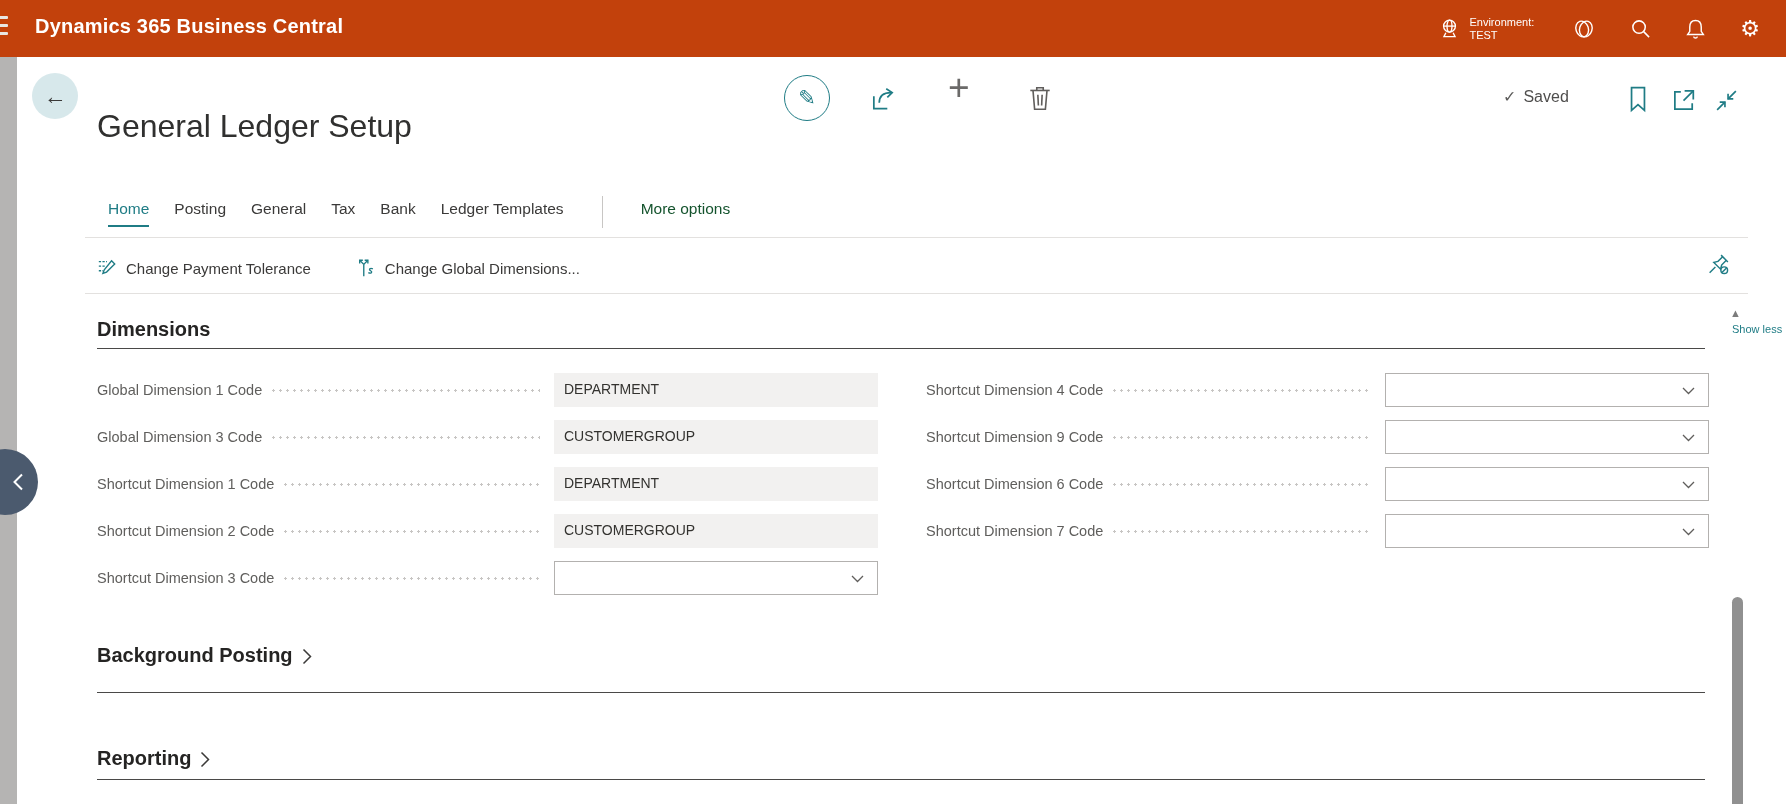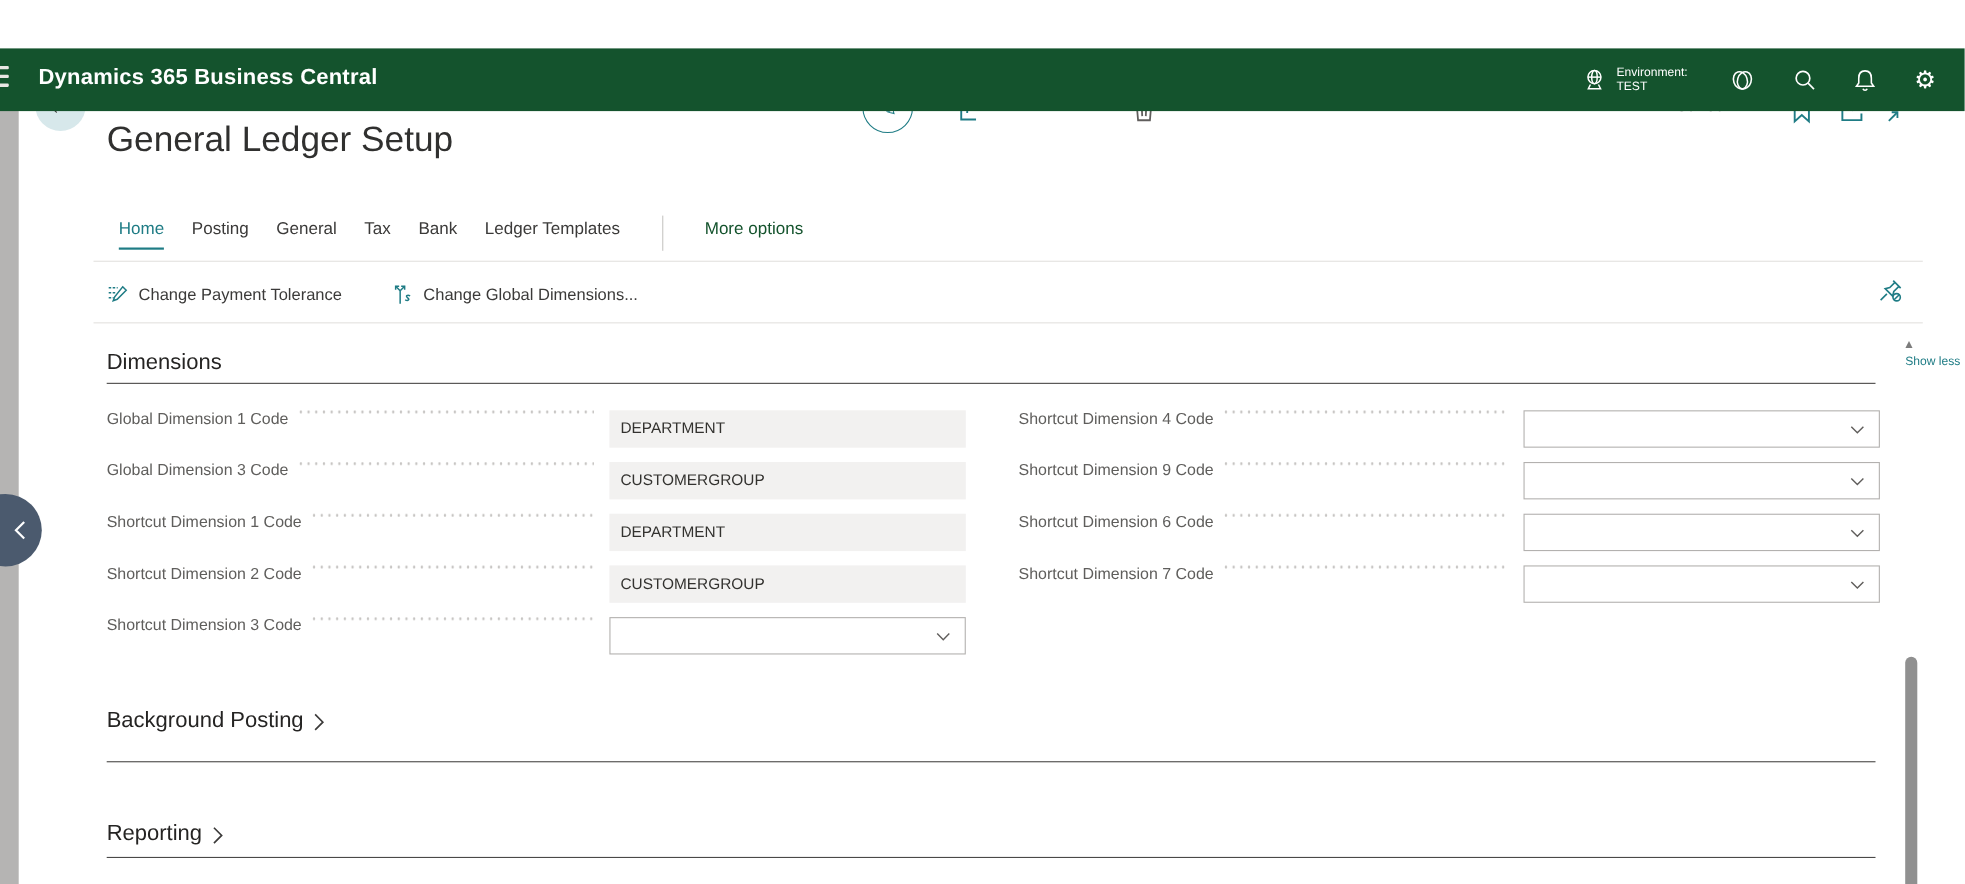--- a/index.html
+++ b/index.html
@@ -1,20 +1,20 @@
 <!DOCTYPE html>
 <html><head>
 <meta charset="utf-8">
 <style>
   * { margin:0; padding:0; box-sizing:border-box; }
   html,body { width:1786px; height:804px; overflow:hidden; background:#fff;
               font-family:"Liberation Sans", sans-serif; }
 
   
-  .topbar { position:absolute; left:0; top:0; width:1786px; height:57px; background:#14532d; z-index:5;margin-top:44px; }
+  .topbar { position:absolute; left:0; top:0; width:1786px; height:57px; background:#c2410c; z-index:5; }
   .hamburger { position:absolute; left:-7px; top:16px; width:15px; }
   .hamburger div { height:2.5px; background:#e8e6e3; margin-bottom:5.5px; border-radius:1px; }
   .app-title { position:absolute; left:35px; top:15px; font-size:20px; font-weight:700; color:#fff; letter-spacing:.2px; }
   .topbar-right { position:absolute; right:26px; top:0; height:57px; display:flex; align-items:center; gap:34px; }
   .env-group { display:flex; align-items:center; gap:8px; margin-right:4px; }
   .env-text { font-size:11px; color:#fff; line-height:13px; }
   .tb-icon svg { display:block; }
   .gear-glyph { font-size:22px; color:#fff; line-height:22px; cursor:default; }
 
   
@@ -48,28 +48,28 @@
   .more-options { color:#14532d; padding-bottom:7px; white-space:nowrap; }
 
   .divider-light { position:absolute; left:85px; width:1663px; height:1px; background:#e3e1df; }
 
   
   .action-bar { position:absolute; left:97px; top:251px; height:34px; display:flex; gap:46px; align-items:center; }
   .action { display:flex; gap:9px; align-items:center; font-size:15px; color:#3b3a39; white-space:nowrap; }
   .pin-btn { position:absolute; left:1706px; top:252px; }
 
   
-  .section-title { position:absolute; font-size:20px; font-weight:400; color:#252423; display:flex; align-items:center; }
+  .section-title { position:absolute; font-size:20px; font-weight:700; color:#252423; display:flex; align-items:center; }
   .show-less { position:absolute; left:1732px; top:323px; font-size:11px; color:#1f7c85; }
   .underline-dark { position:absolute; left:97px; width:1608px; height:1px; background:#4a4948; }
 
   .fields { position:absolute; left:97px; top:373px; width:1612px; display:grid;
             grid-template-columns:781px 783px; column-gap:48px;
             grid-template-rows:repeat(5, 34px); row-gap:13px; grid-auto-flow:column; }
-  .field { display:flex; }
+  .field { display:flex; align-items:center; }
   .flabel { font-size:14.5px; color:#5f5e5c; white-space:nowrap; }
   .leader { flex:1; height:3px; margin:0 14px 0 8px;
             background-image:radial-gradient(circle, #c7c5c3 1.1px, transparent 1.4px);
             background-size:7px 3px; background-repeat:repeat-x; background-position:left center; }
   .fbox { width:324px; height:34px; flex:none; position:relative; }
   .fbox.readonly { background:#f2f1f0; }
   .fbox.combo { background:#fff; border:1px solid #b3b1af; }
   .fval { display:block; line-height:32px; padding-left:10px; font-size:14px; color:#33322f; }
   .combo-chevron { position:absolute; right:13px; top:13px; }
 

